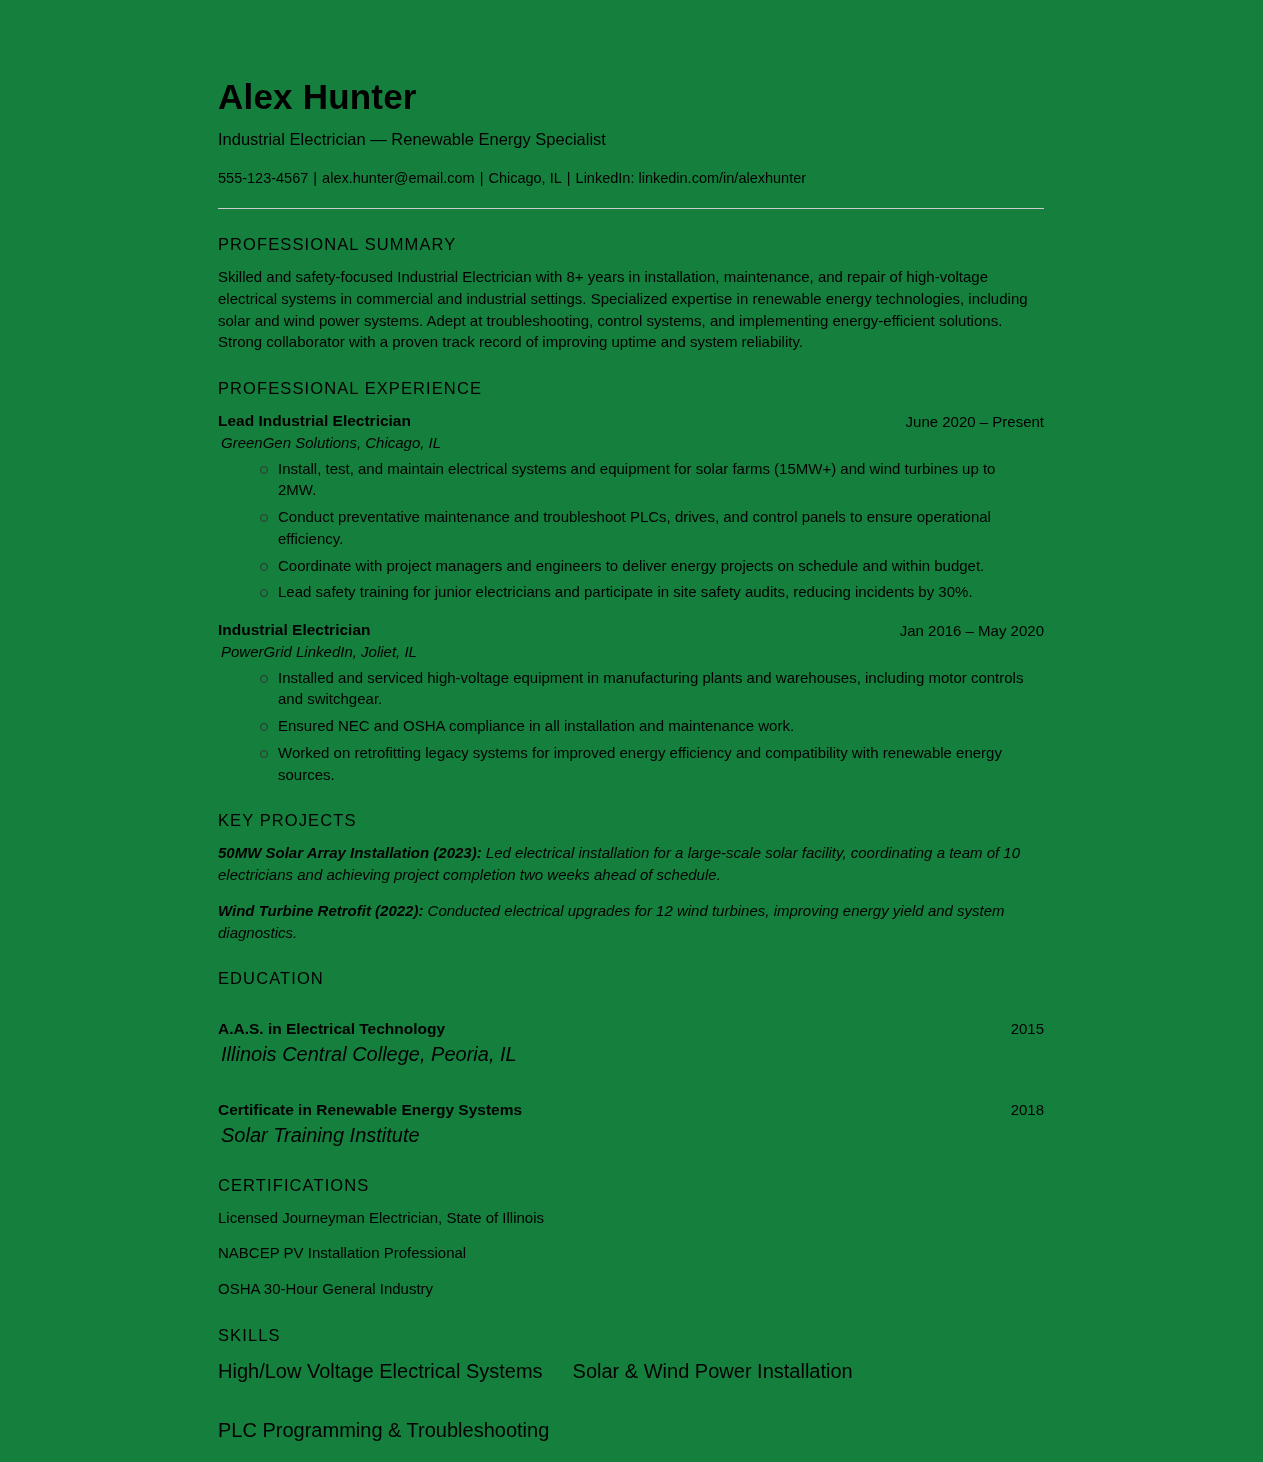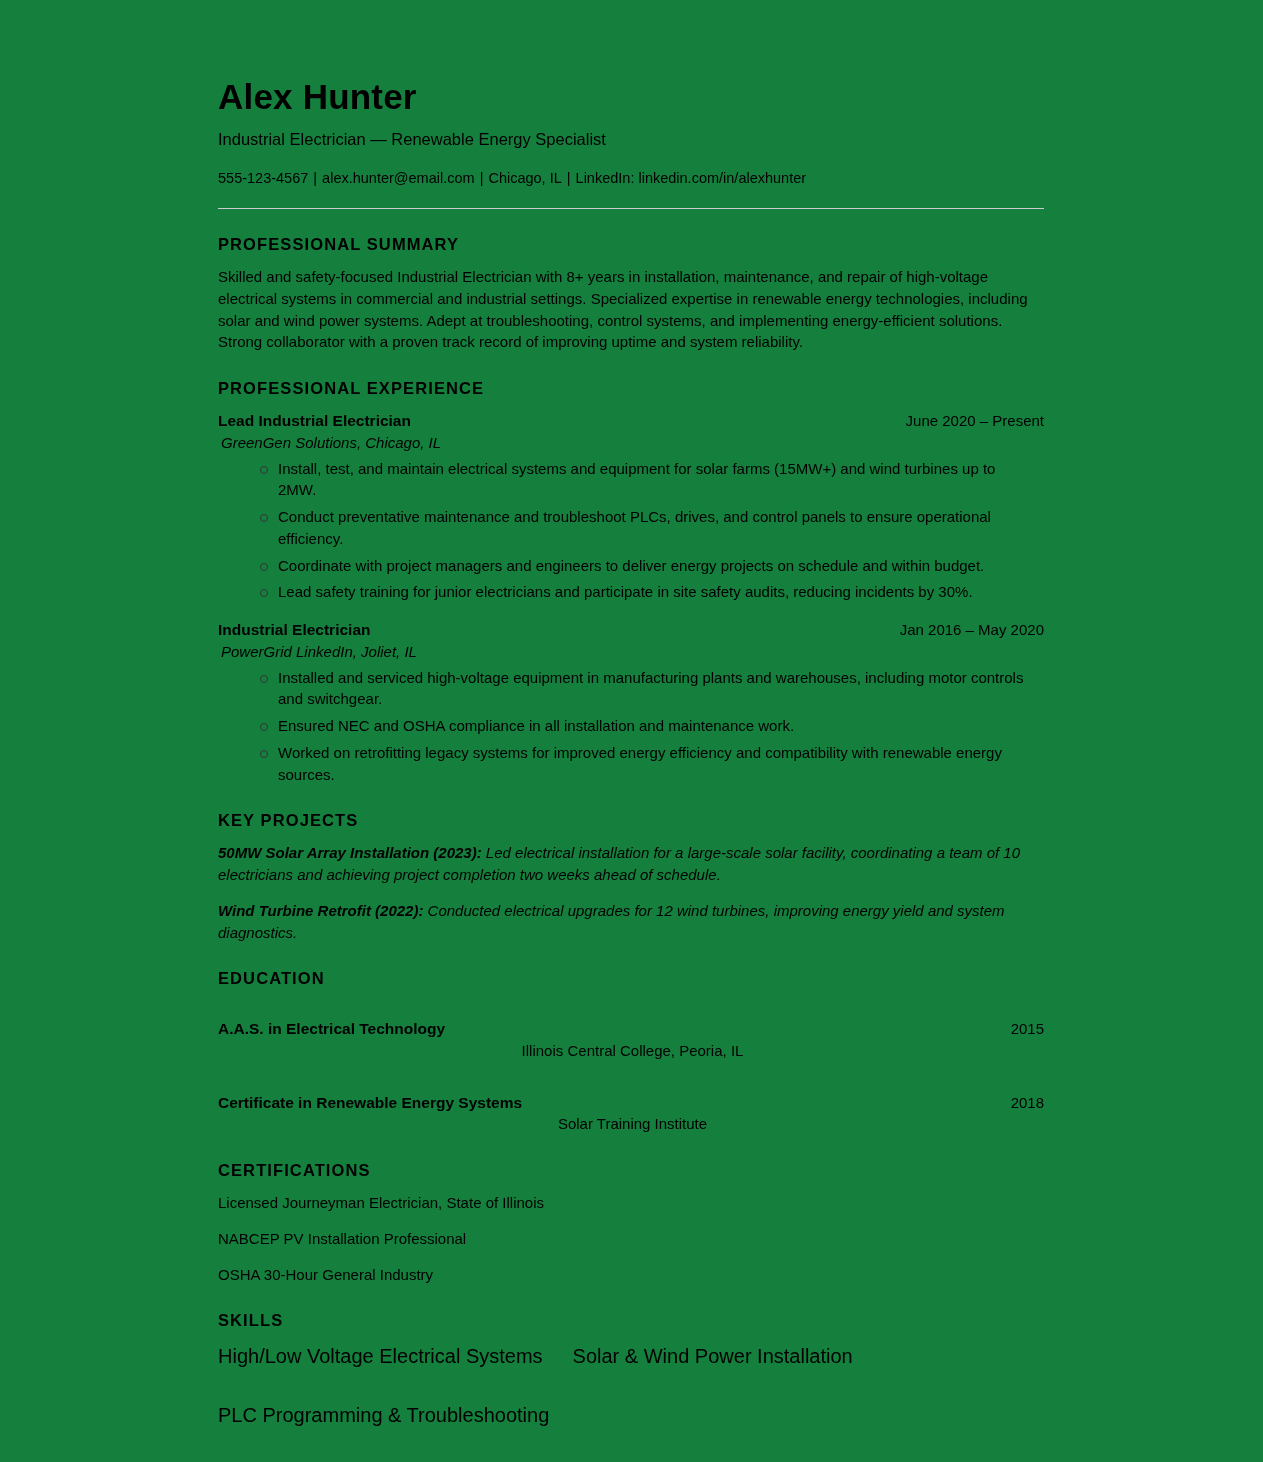--- a/index.html
+++ b/index.html
@@ -49,39 +49,39 @@
     padding: 0 5px;
     color: #000;
   }
 
   
   .section {
     margin-top: 26px;
   }
   .section-title {
     font-size: 16.5px;
-    font-weight: bold;
+    font-weight: normal;
     letter-spacing: 1.1px;
     margin: 0 0 12px 0;
     text-transform: uppercase;
   }
   .summary-text {
     font-size: 15px;
     line-height: 1.45;
     margin: 0;
     text-align: left;
   }
 
   
   .job { margin-bottom: 16px; }
   .job:last-child { margin-bottom: 0; }
   .job-head {
     display: flex;
     justify-content: space-between;
-    align-items: flex-start;
+    align-items: flex-end;
     width: 100%;
   }
   .job-title {
     font-size: 15.5px;
     font-weight: bold;
     line-height: 1.4;
   }
   .job-dates {
     font-size: 15px;
     line-height: 1.4;
@@ -137,24 +137,24 @@
   .edu-degree {
     font-size: 15.5px;
     font-weight: bold;
     line-height: 1.4;
   }
   .edu-year {
     font-size: 15px;
     line-height: 1.4;
   }
   .edu-school {
-    font-size: 15px;
+    font-size: 20px;
+    font-style: italic;
     line-height: 1.45;
     margin: 0 0 0 3px;
-    text-align: center;
   }
 
   
   .cert {
     font-size: 15px;
     line-height: 1.45;
     margin: 5px 0 14px 0;
   }
   .cert:last-child { margin-bottom: 0; }
 

